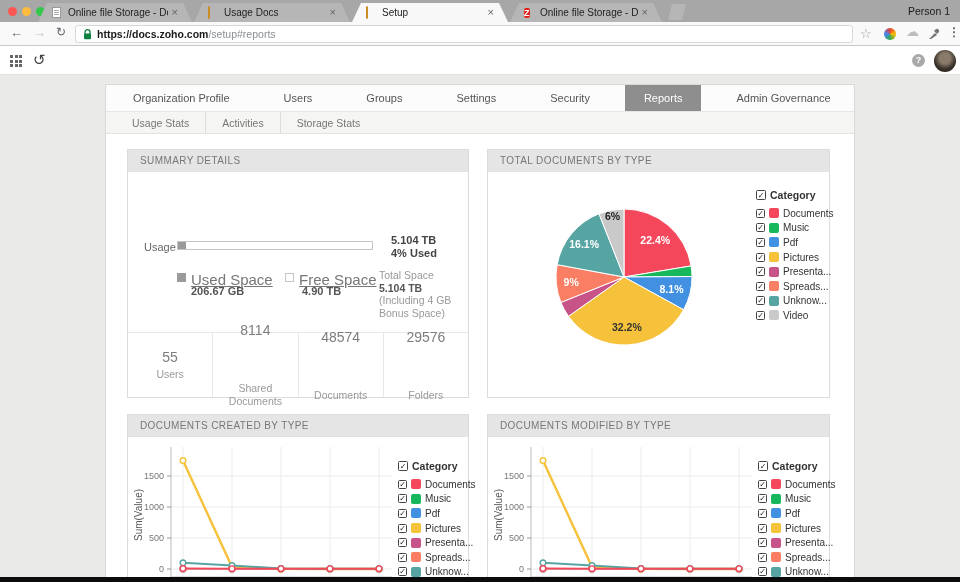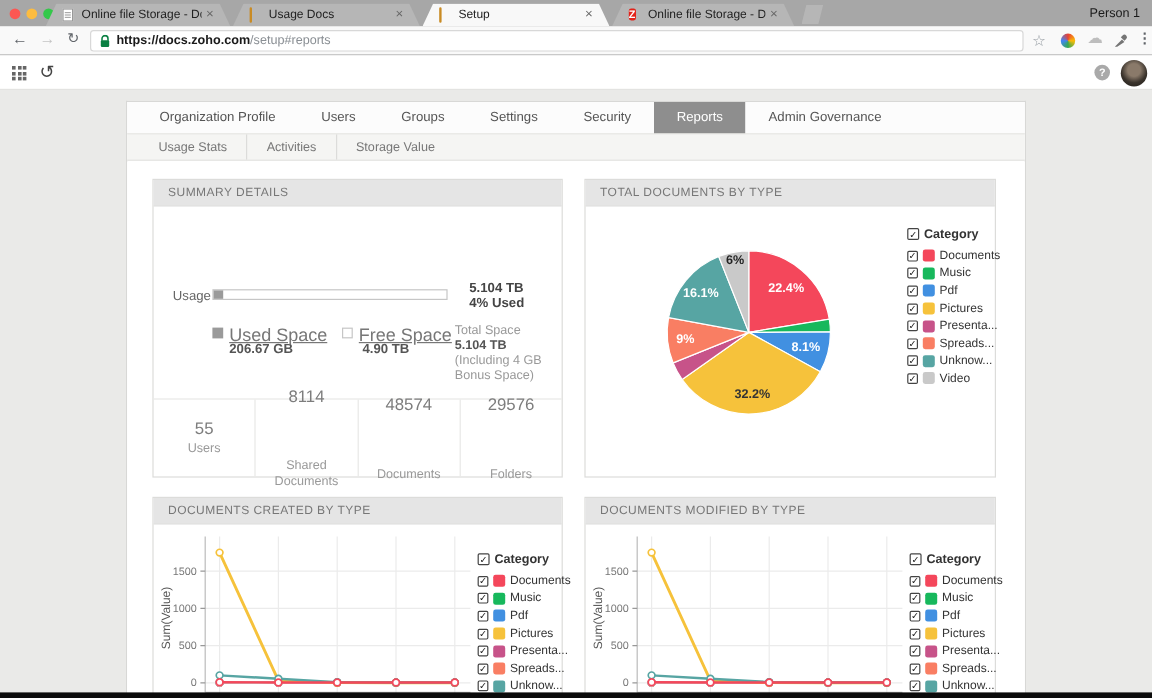--- a/index.html
+++ b/index.html
@@ -49,21 +49,21 @@
   #history-ic { position:absolute; left:33px; top:51px; font-size:15px; color:#444; }
   #help-ic { position:absolute; left:912px; top:54px; width:13px; height:13px; border-radius:50%;
      background:#A9A9A9; color:#fff; font-size:9px; font-weight:bold; text-align:center; line-height:13px; }
   #avatar { position:absolute; left:934px; top:50px; width:22px; height:22px; border-radius:50%;
      background:radial-gradient(circle at 50% 38%, #8a7a6a 0 30%, #3a332c 60%, #1d1a16); }
 
   
   #page { position:absolute; left:0; top:75px; width:960px; height:507px; background:#EAEAE8; }
   #container { position:absolute; left:105px; top:9px; width:750px; height:498px;
      background:#fff; border:1px solid #D8D8D6; border-bottom:none; }
-  #navrow { display:flex; height:26px; background:#FCFCFC; padding-left:8px; }
+  #navrow { display:flex; height:26px; background:#FCFCFC; padding-left:8px;gap:16px; }
   .navtab { padding:0 19px; font-size:11px; color:#555; line-height:26px; white-space:nowrap; }
   .navtab.active { background:#8E8E8E; color:#fff; }
   #subnav { display:flex; height:23px; background:#F5F5F3; border-top:1px solid #E6E6E4;
      border-bottom:1px solid #E3E3E1; padding-left:10px; }
   .subtab { padding:0 16px; font-size:10.5px; color:#777; line-height:22px; }
   .subtab:not(:last-child){ border-right:1px solid #DCDCDA; }
   #content { position:absolute; left:0; top:50px; width:748px; height:448px; background:#fff; }
 
   .panel { position:absolute; background:#fff; border:1px solid #DCDCDA; }
   .panel-h { height:22px; background:#e5e5e5; border-bottom:1px solid #E2E2E0; font-size:10px;
@@ -191,21 +191,21 @@
       <span class="navtab">Groups</span>
       <span class="navtab">Settings</span>
       <span class="navtab">Security</span>
       <span class="navtab active">Reports</span>
       <span class="navtab">Admin Governance</span>
     </div>
 
     <div id="subnav">
       <span class="subtab">Usage Stats</span>
       <span class="subtab">Activities</span>
-      <span class="subtab">Storage Value</span>
+      <span class="subtab">Storage Stats</span>
     </div>
 
     <div id="content">
 
       <div class="panel" id="panel-summary">
         <div class="panel-h">SUMMARY DETAILS</div>
         <span class="usage-label">Usage</span>
         <div class="usage-bar">
           <div class="usage-fill" id="usage-fill" style="width: 4%;"></div>
         </div>

